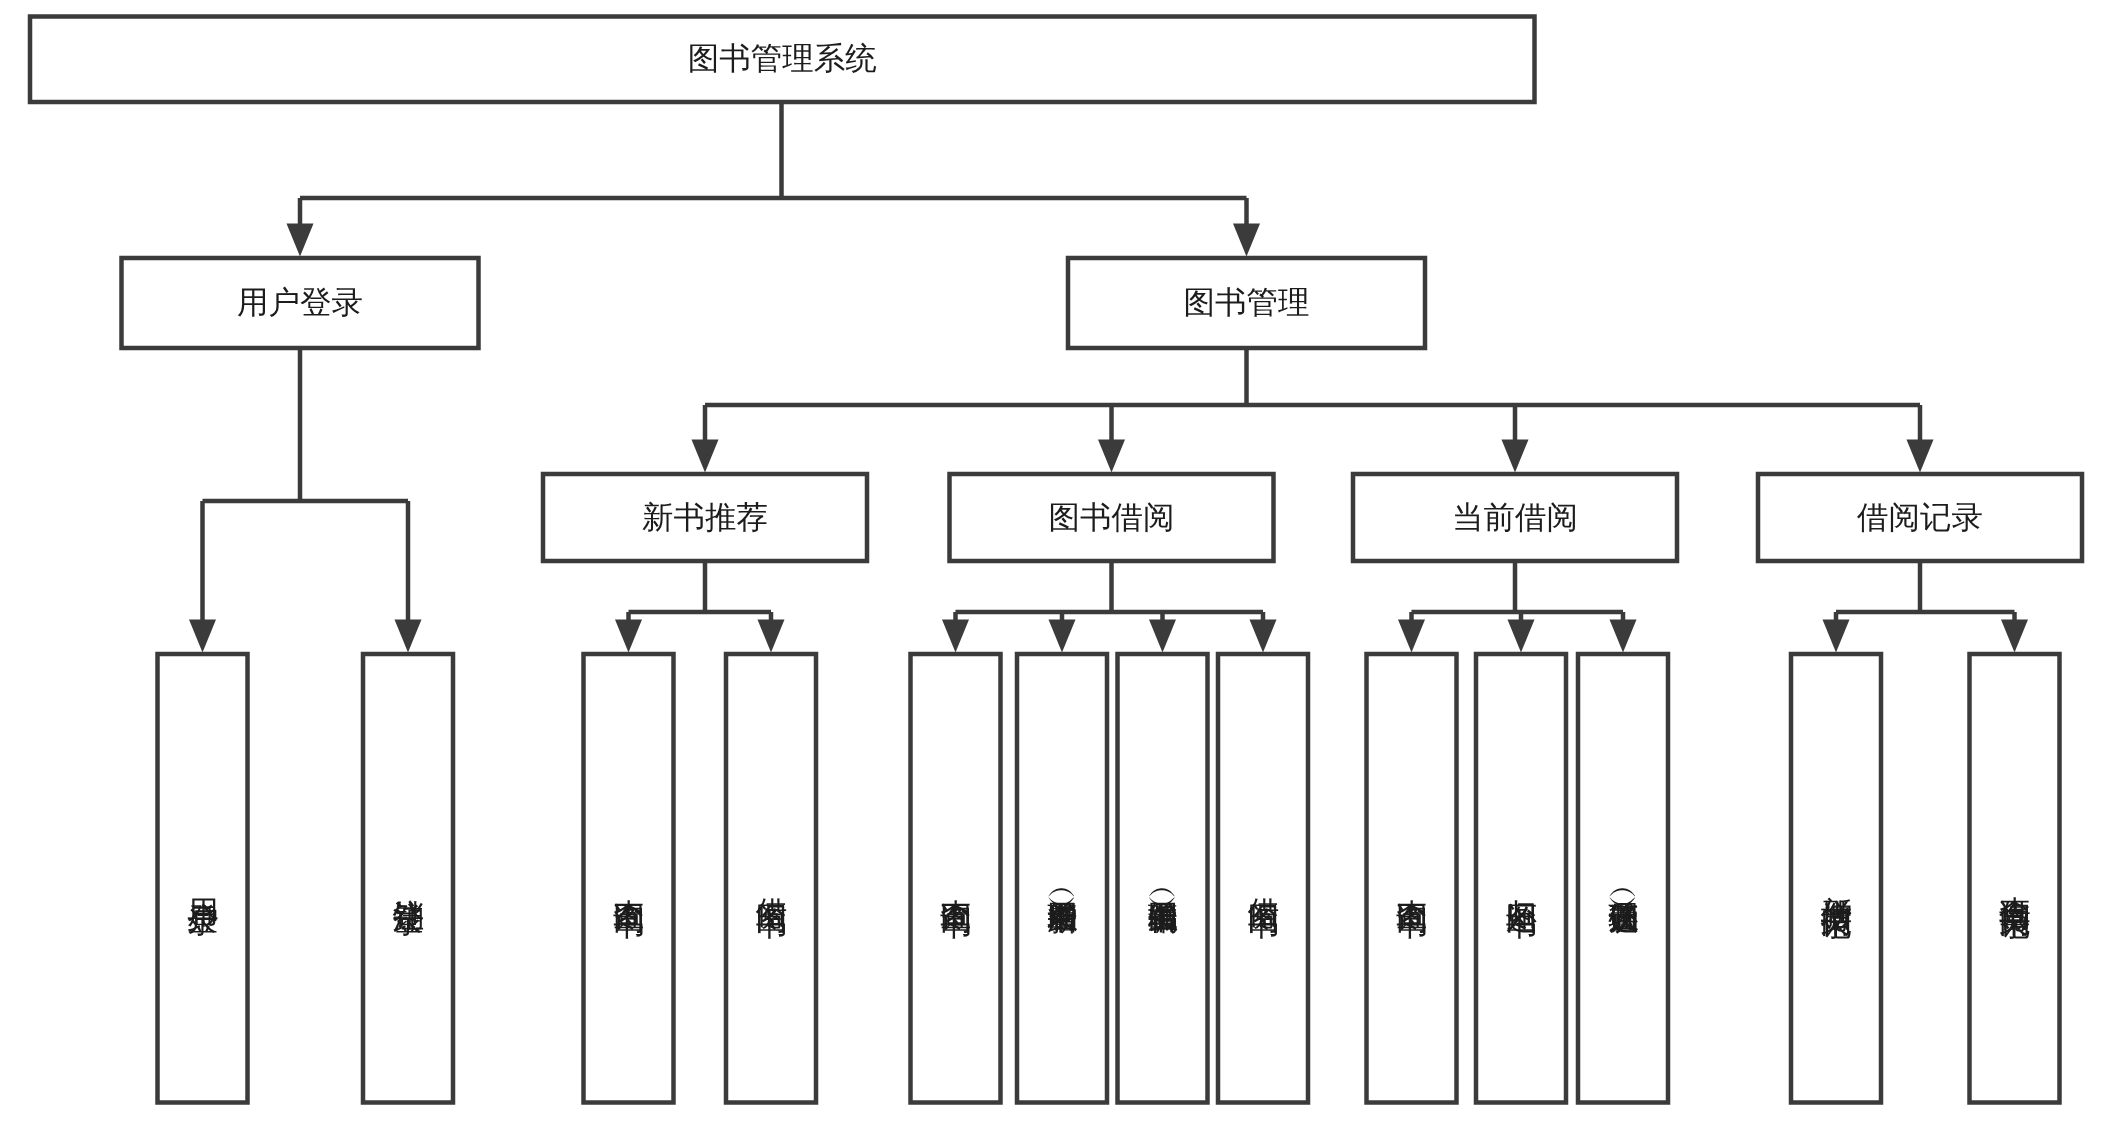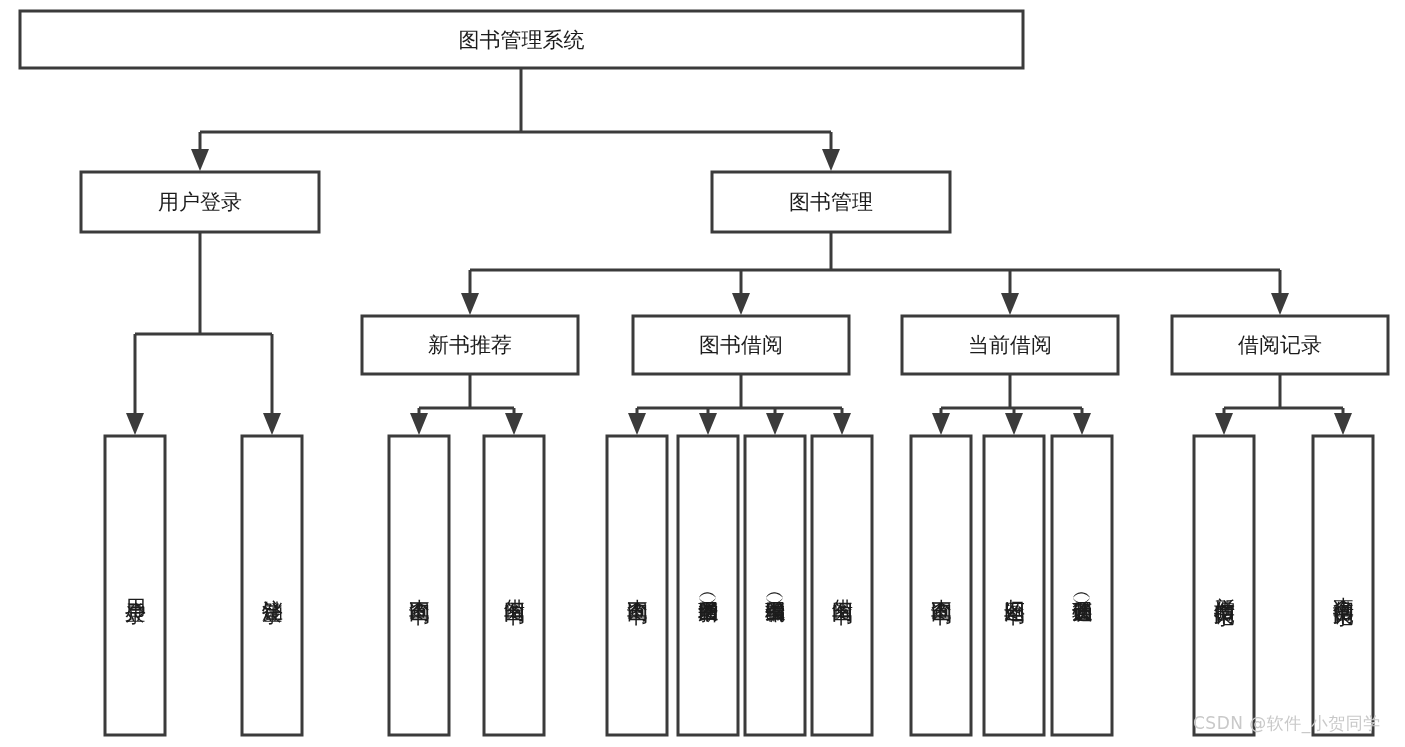--- a/index.html
+++ b/index.html
@@ -177,15 +177,14 @@
       <div class="leaf-label" style="left: 678px; top: 436px; width: 60px; height: 299px; font-size: 20px; letter-spacing: 0px;">新增图书（管理员）</div>
       <div class="leaf-label" style="left: 745px; top: 436px; width: 60px; height: 299px; font-size: 20px; letter-spacing: 0px;">编辑图书（管理员）</div>
       <div class="leaf-label" style="left: 812px; top: 436px; width: 60px; height: 299px;">借阅图书</div>
       <div class="leaf-label" style="left: 911px; top: 436px; width: 60px; height: 299px;">查询图书</div>
       <div class="leaf-label" style="left: 984px; top: 436px; width: 60px; height: 299px;">归还图书</div>
       <div class="leaf-label" style="left: 1052px; top: 436px; width: 60px; height: 299px; font-size: 20px; letter-spacing: 0px;">确认归还（管理员）</div>
       <div class="leaf-label" style="left: 1194px; top: 436px; width: 60px; height: 299px;">新增借阅记录</div>
       <div class="leaf-label" style="left: 1313px; top: 436px; width: 60px; height: 299px;">查询借阅记录</div>
     </div>
 
-  <div id="watermark" style="left: 1193px; top: 712px; color: rgb(201, 201, 201);">CSDN @软件_小贺同学</div>
 
 </div>
 
 </body></html>

